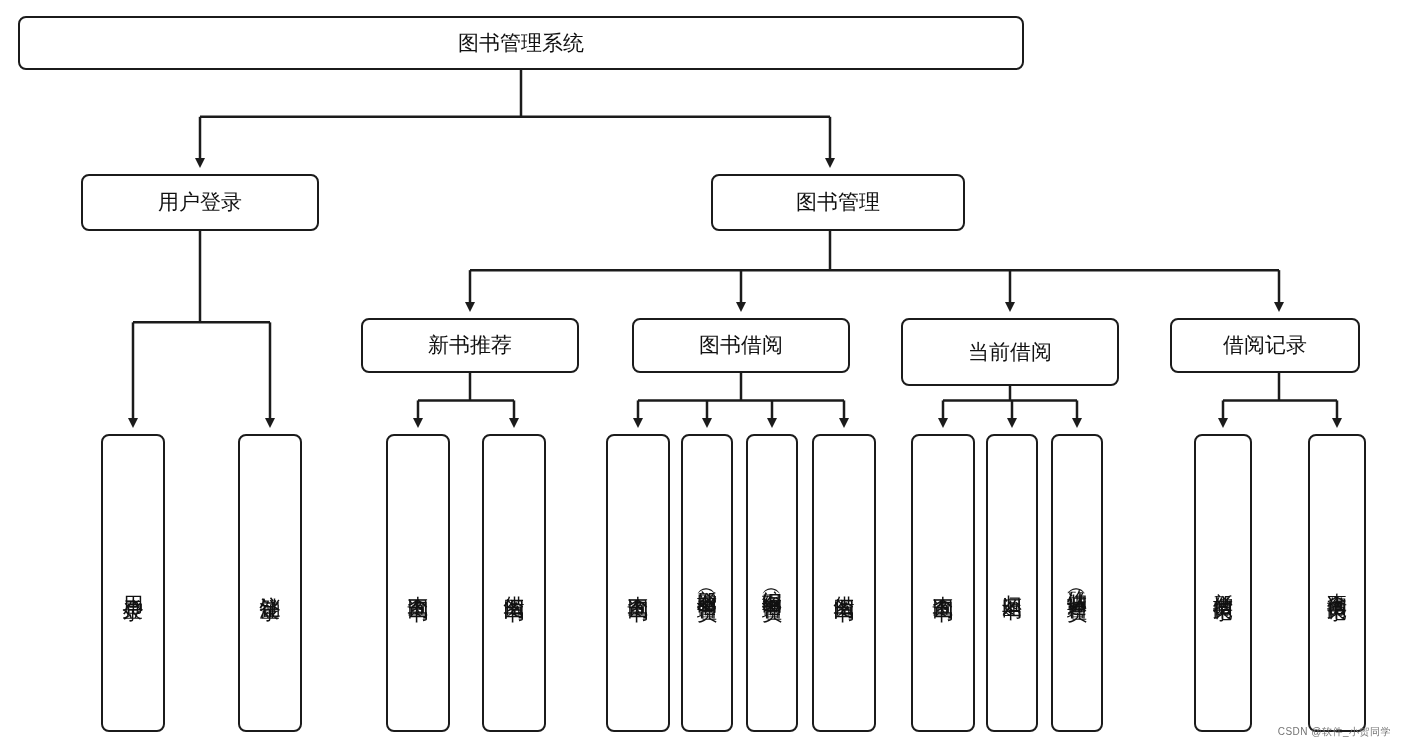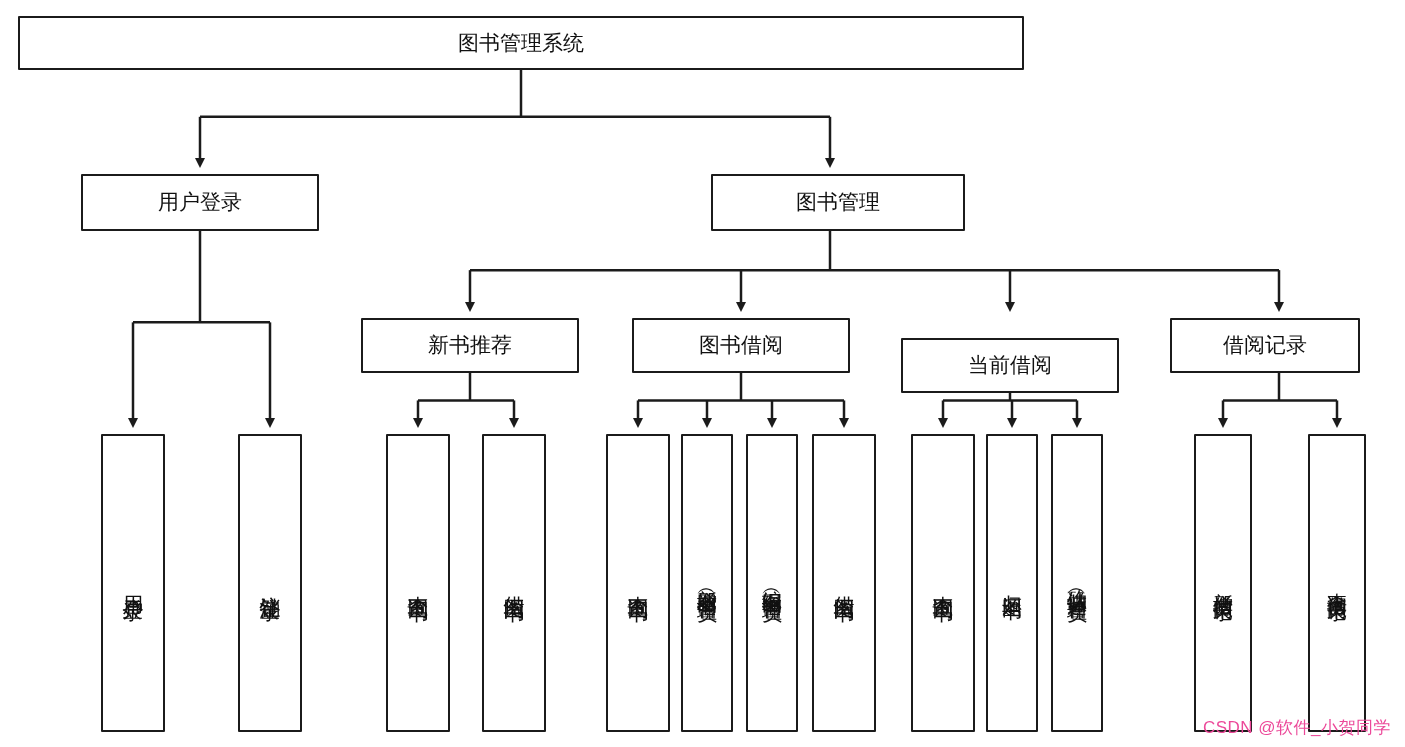--- a/index.html
+++ b/index.html
@@ -23,21 +23,21 @@
     box-sizing: border-box;
     border: 2px solid #1b1b1b;
     background: #ffffff;
     display: flex;
     align-items: center;
     justify-content: center;
     text-align: left;
     font-size: 21px;
     line-height: 1.25;
     color: #111111;
-    border-radius: 1px;
+    border-radius: 8px;
   }
   .node.vertical {
     writing-mode: vertical-rl;
     text-orientation: upright;
     letter-spacing: 2px;
     font-size: 21px;
     padding: 8px 0;
     line-height: 1.15;
   }
   .node.vertical.narrow {
@@ -48,22 +48,22 @@
     left: 0;
     top: 0;
     width: 1405px;
     height: 747px;
     pointer-events: none;
   }
   .watermark {
     position: absolute;
     right: 14px;
     bottom: 8px;
-    font-size: 17px;
-    color: #ec4899;
+    font-size: 10px;
+    color: #737373;
     letter-spacing: 0.5px;
     white-space: nowrap;
   }
 </style>
 </head>
 <body>
 
 <div id="canvas">
 
   <svg id="wires" viewBox="0 0 1405 747">
@@ -108,21 +108,21 @@
         <path d="M 1337 400.45 L 1337 423" stroke="#1b1b1b" stroke-width="2.5" fill="none" marker-end="url(#arrow)"></path>
       </g>
   </svg>
 
   <div class="node" style="left:18px;top:16px;width:1006px;height:54px;">图书管理系统</div>
   <div class="node" style="left:81px;top:174px;width:238px;height:57px;">用户登录</div>
   <div class="node" style="left:711px;top:174px;width:254px;height:57px;">图书管理</div>
 
   <div class="node" style="left:632px;top:318px;width:218px;height:55px;">图书借阅</div>
   <div class="node" style="left:361px;top:318px;width:218px;height:55px;">新书推荐</div>
-  <div class="node" style="left:901px;top:318px;width:218px;height:55px;margin-top:20px;">当前借阅</div>
+  <div class="node" style="left:901px;top:318px;width:218px;height:68px;">当前借阅</div>
   <div class="node" style="left:1170px;top:318px;width:190px;height:55px;">借阅记录</div>
 
   <div class="node vertical" style="left:101px;top:434px;width:64px;height:298px;">用户登录</div>
   <div class="node vertical" style="left:238px;top:434px;width:64px;height:298px;">注销登录</div>
 
   <div class="node vertical" style="left:386px;top:434px;width:64px;height:298px;">查询图书</div>
   <div class="node vertical" style="left:482px;top:434px;width:64px;height:298px;">借阅图书</div>
 
   <div class="node vertical" style="left:606px;top:434px;width:64px;height:298px;">查询图书</div>
   <div class="node vertical narrow" style="left:681px;top:434px;width:52px;height:298px;">新增图书（管理员）</div>

